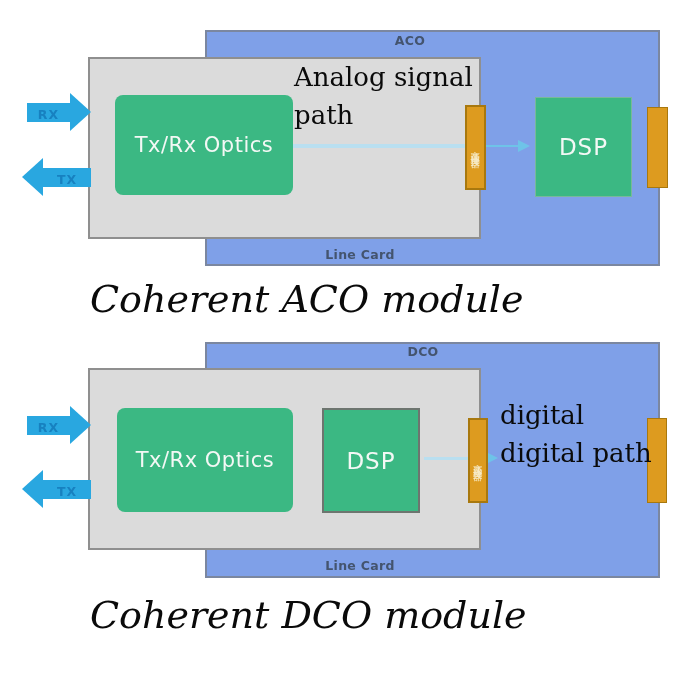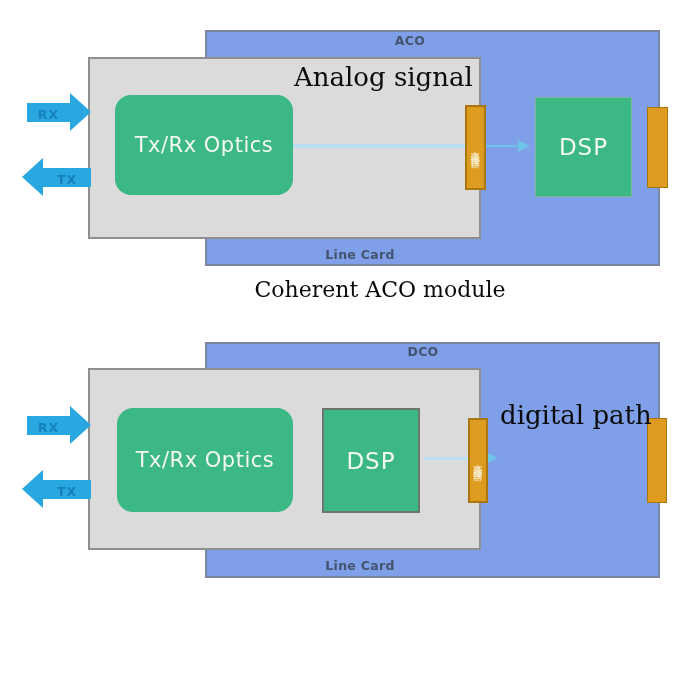--- a/index.html
+++ b/index.html
@@ -26,21 +26,21 @@
     border:2px solid var(--module-border,#8f8f8f);
     z-index:3;
   }
 
   
   .chip {
     background:var(--chip-green,#3bb883);
     z-index:5; display:flex; align-items:center; justify-content:center;
     color:#f3f8f5;
   }
-  .chip.rounded { border-radius:16px; }
+  .chip.rounded { border-radius:8px; }
   .optics-label { font-size:21px; letter-spacing:.5px; }
   .dsp-label { font-size:23px; letter-spacing:1px; }
   .dsp-bordered { border:2px solid #6d756f; }
   .dsp-plain   { border:1px solid #79b89a; }
 
   
   .connector {
     background:var(--connector-orange,#dd9b1f);
     border:2px solid var(--connector-border,#a8780e);
     z-index:6; display:flex; align-items:center; justify-content:center;
@@ -81,23 +81,23 @@
     border-right:21px solid var(--arrow-blue,#29a7e0);
   }
 
   
   .annotation {
     z-index:8; color:#0a0a0a;
     font-family:"DejaVu Serif", serif;
     font-size:26px; line-height:38px; white-space:nowrap;
   }
   .caption {
-    z-index:2; color:#0a0a0a; text-align:center;
+    z-index:2; color:#0a0a0a; text-align:left;
     font-family:"DejaVu Serif", serif;
-    font-size:22px; white-space:nowrap;
+    font-size:38px; white-space:nowrap;font-style:italic;
   }
 
   
   .aco-card        { left:205px; top:30px;  width:451px; height:232px; }
   .aco-card-label  { left:205px; top:33px;  width:410px; }
   .aco-lc-label    { left:205px; top:247px; width:310px; }
   .aco-module      { left:88px;  top:57px;  width:389px; height:178px; }
   .aco-optics      { left:115px; top:95px;  width:178px; height:100px; }
   .aco-dsp         { left:535px; top:97px;  width:95px;  height:98px; }
   .aco-conn        { left:465px; top:105px; width:17px;  height:81px; }
@@ -161,20 +161,21 @@
     <span>RX</span>
   </div>
   <div class="abs io-head-right aco-rx-head"></div>
   <div class="abs io-head-left aco-tx-head"></div>
   <div class="abs io-body aco-tx-body">
     <span>TX</span>
   </div>
 
   <div class="abs annotation aco-annotation">
     <div>Analog signal</div>
+    <div>path</div>
   </div>
 
   <div class="abs caption aco-caption">Coherent ACO module</div>
 
   <div class="abs line-card dco-card"></div>
   <div class="abs card-label dco-card-label">DCO</div>
   <div class="abs card-label dco-lc-label">Line Card</div>
 
   <div class="abs module-box dco-module"></div>
 
@@ -196,17 +197,19 @@
   <div class="abs io-body dco-rx-body">
     <span>RX</span>
   </div>
   <div class="abs io-head-right dco-rx-head"></div>
   <div class="abs io-head-left dco-tx-head"></div>
   <div class="abs io-body dco-tx-body">
     <span>TX</span>
   </div>
 
   <div class="abs annotation dco-annotation">
+    <div>digital</div>
     <div>digital path</div>
   </div>
 
+  <div class="abs caption dco-caption">Coherent DCO module</div>
 
 </div>
 
 </body></html>

